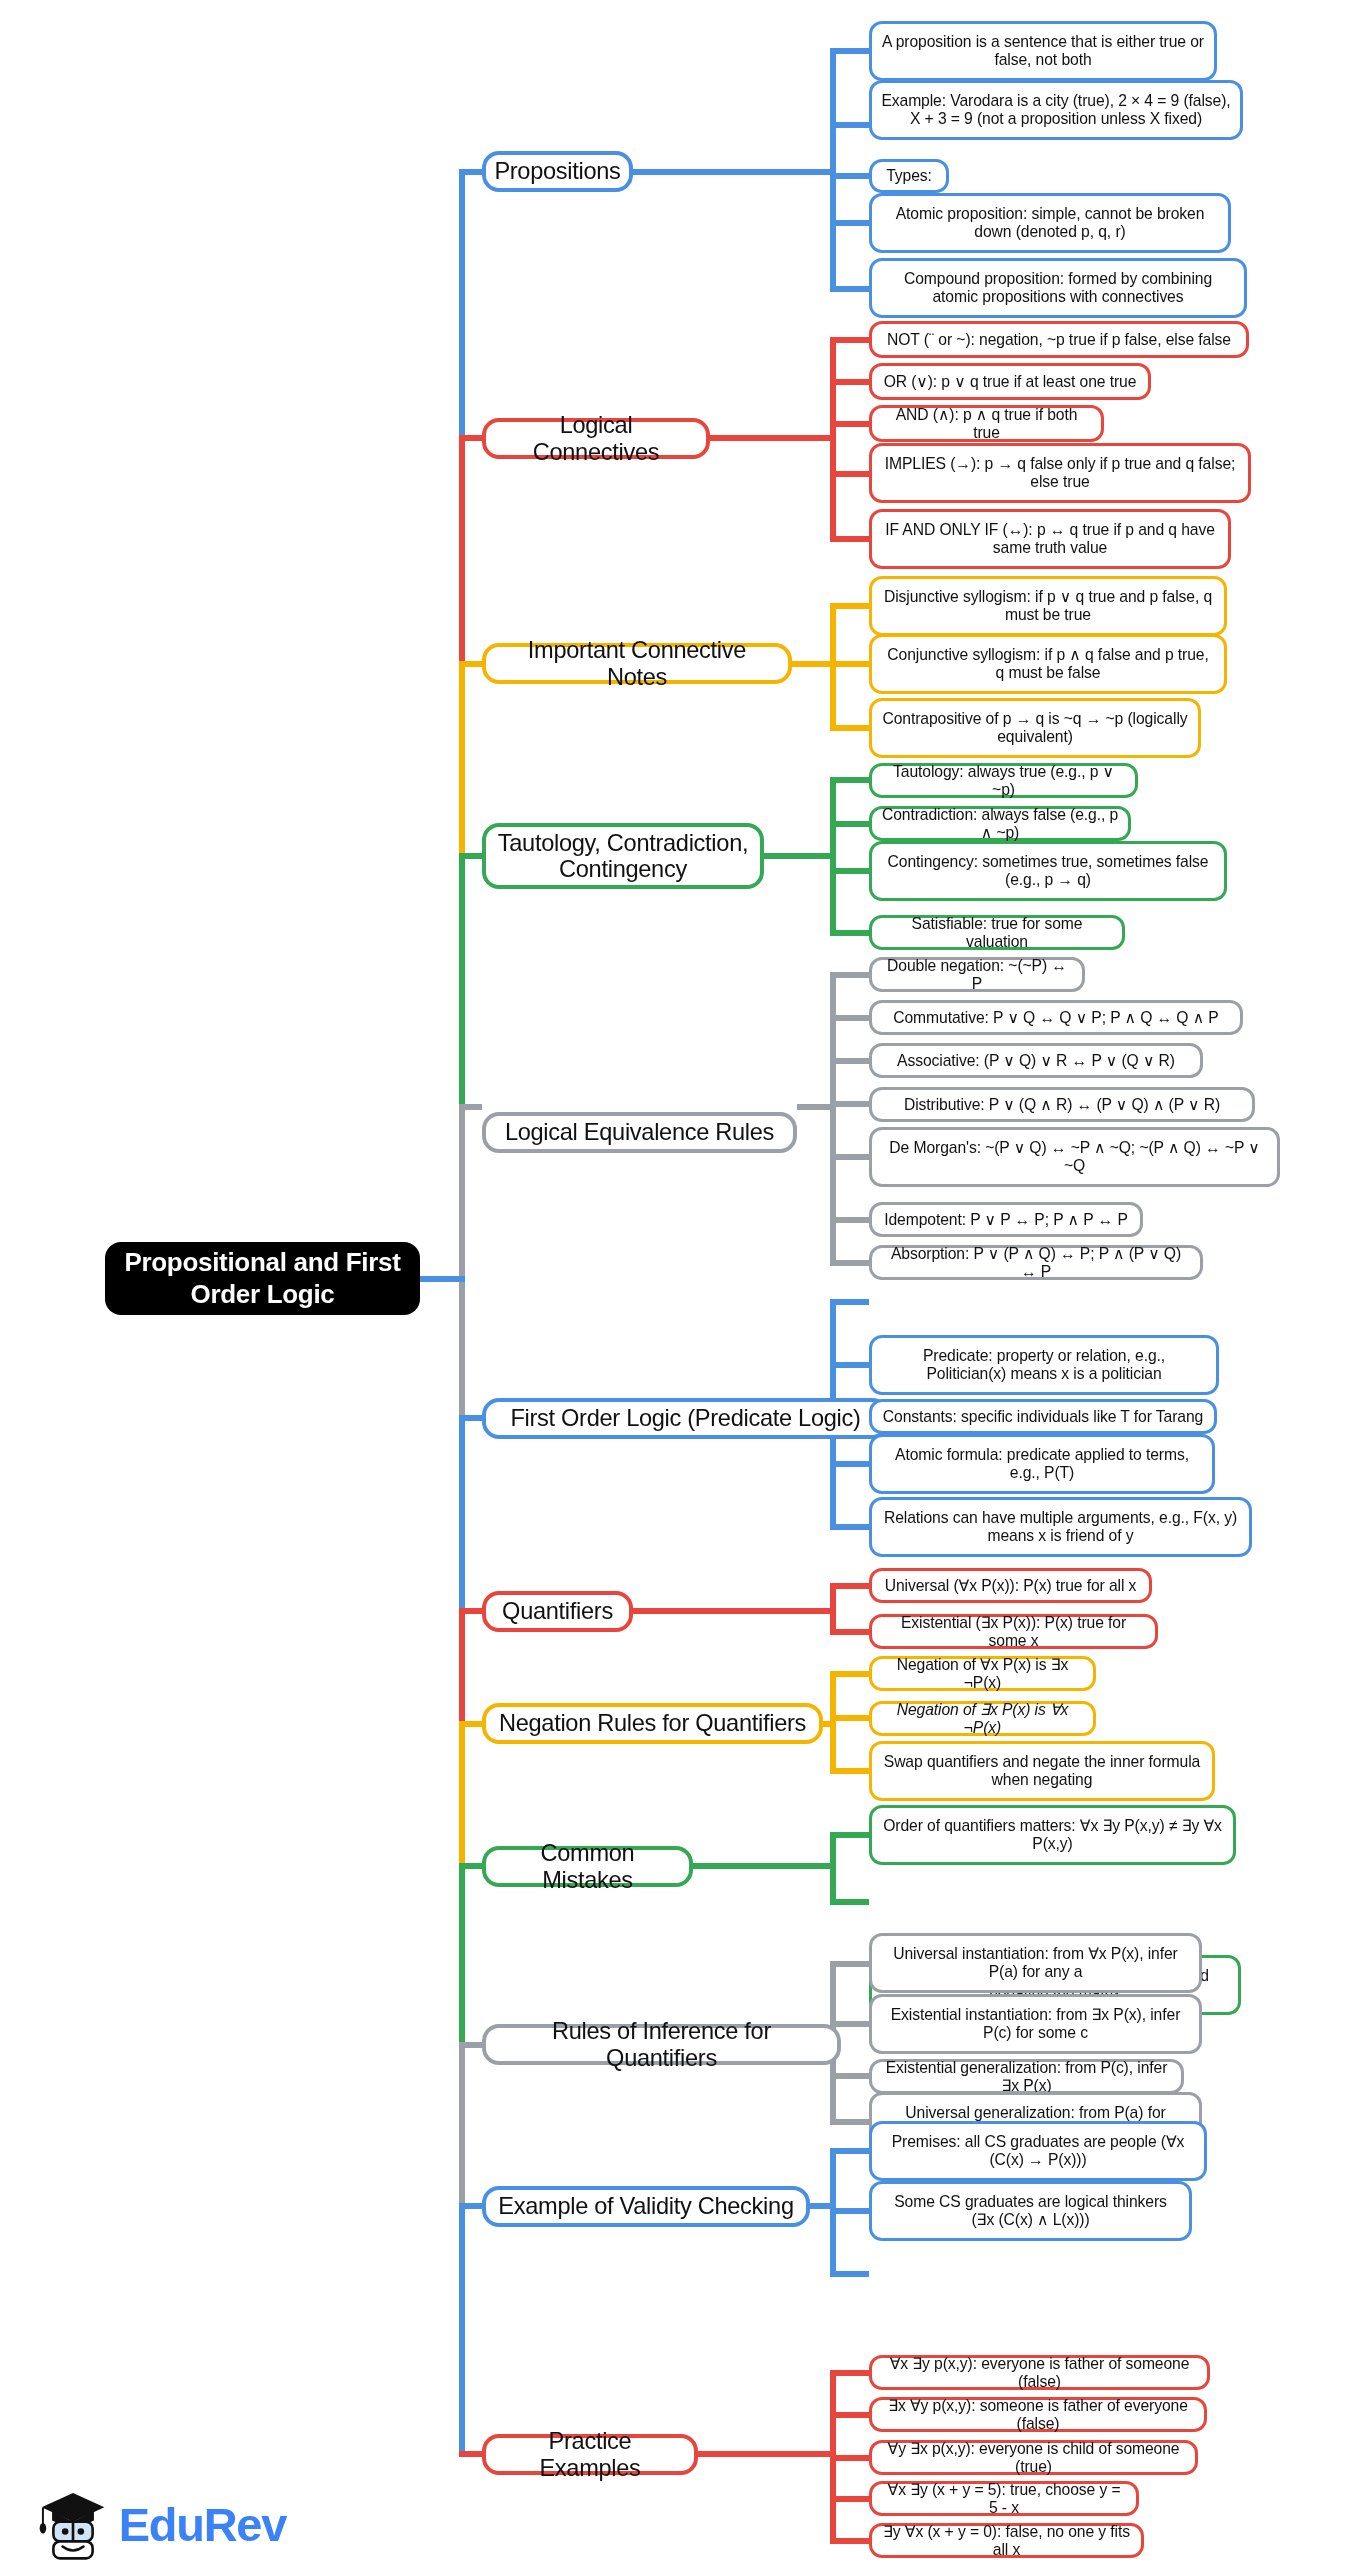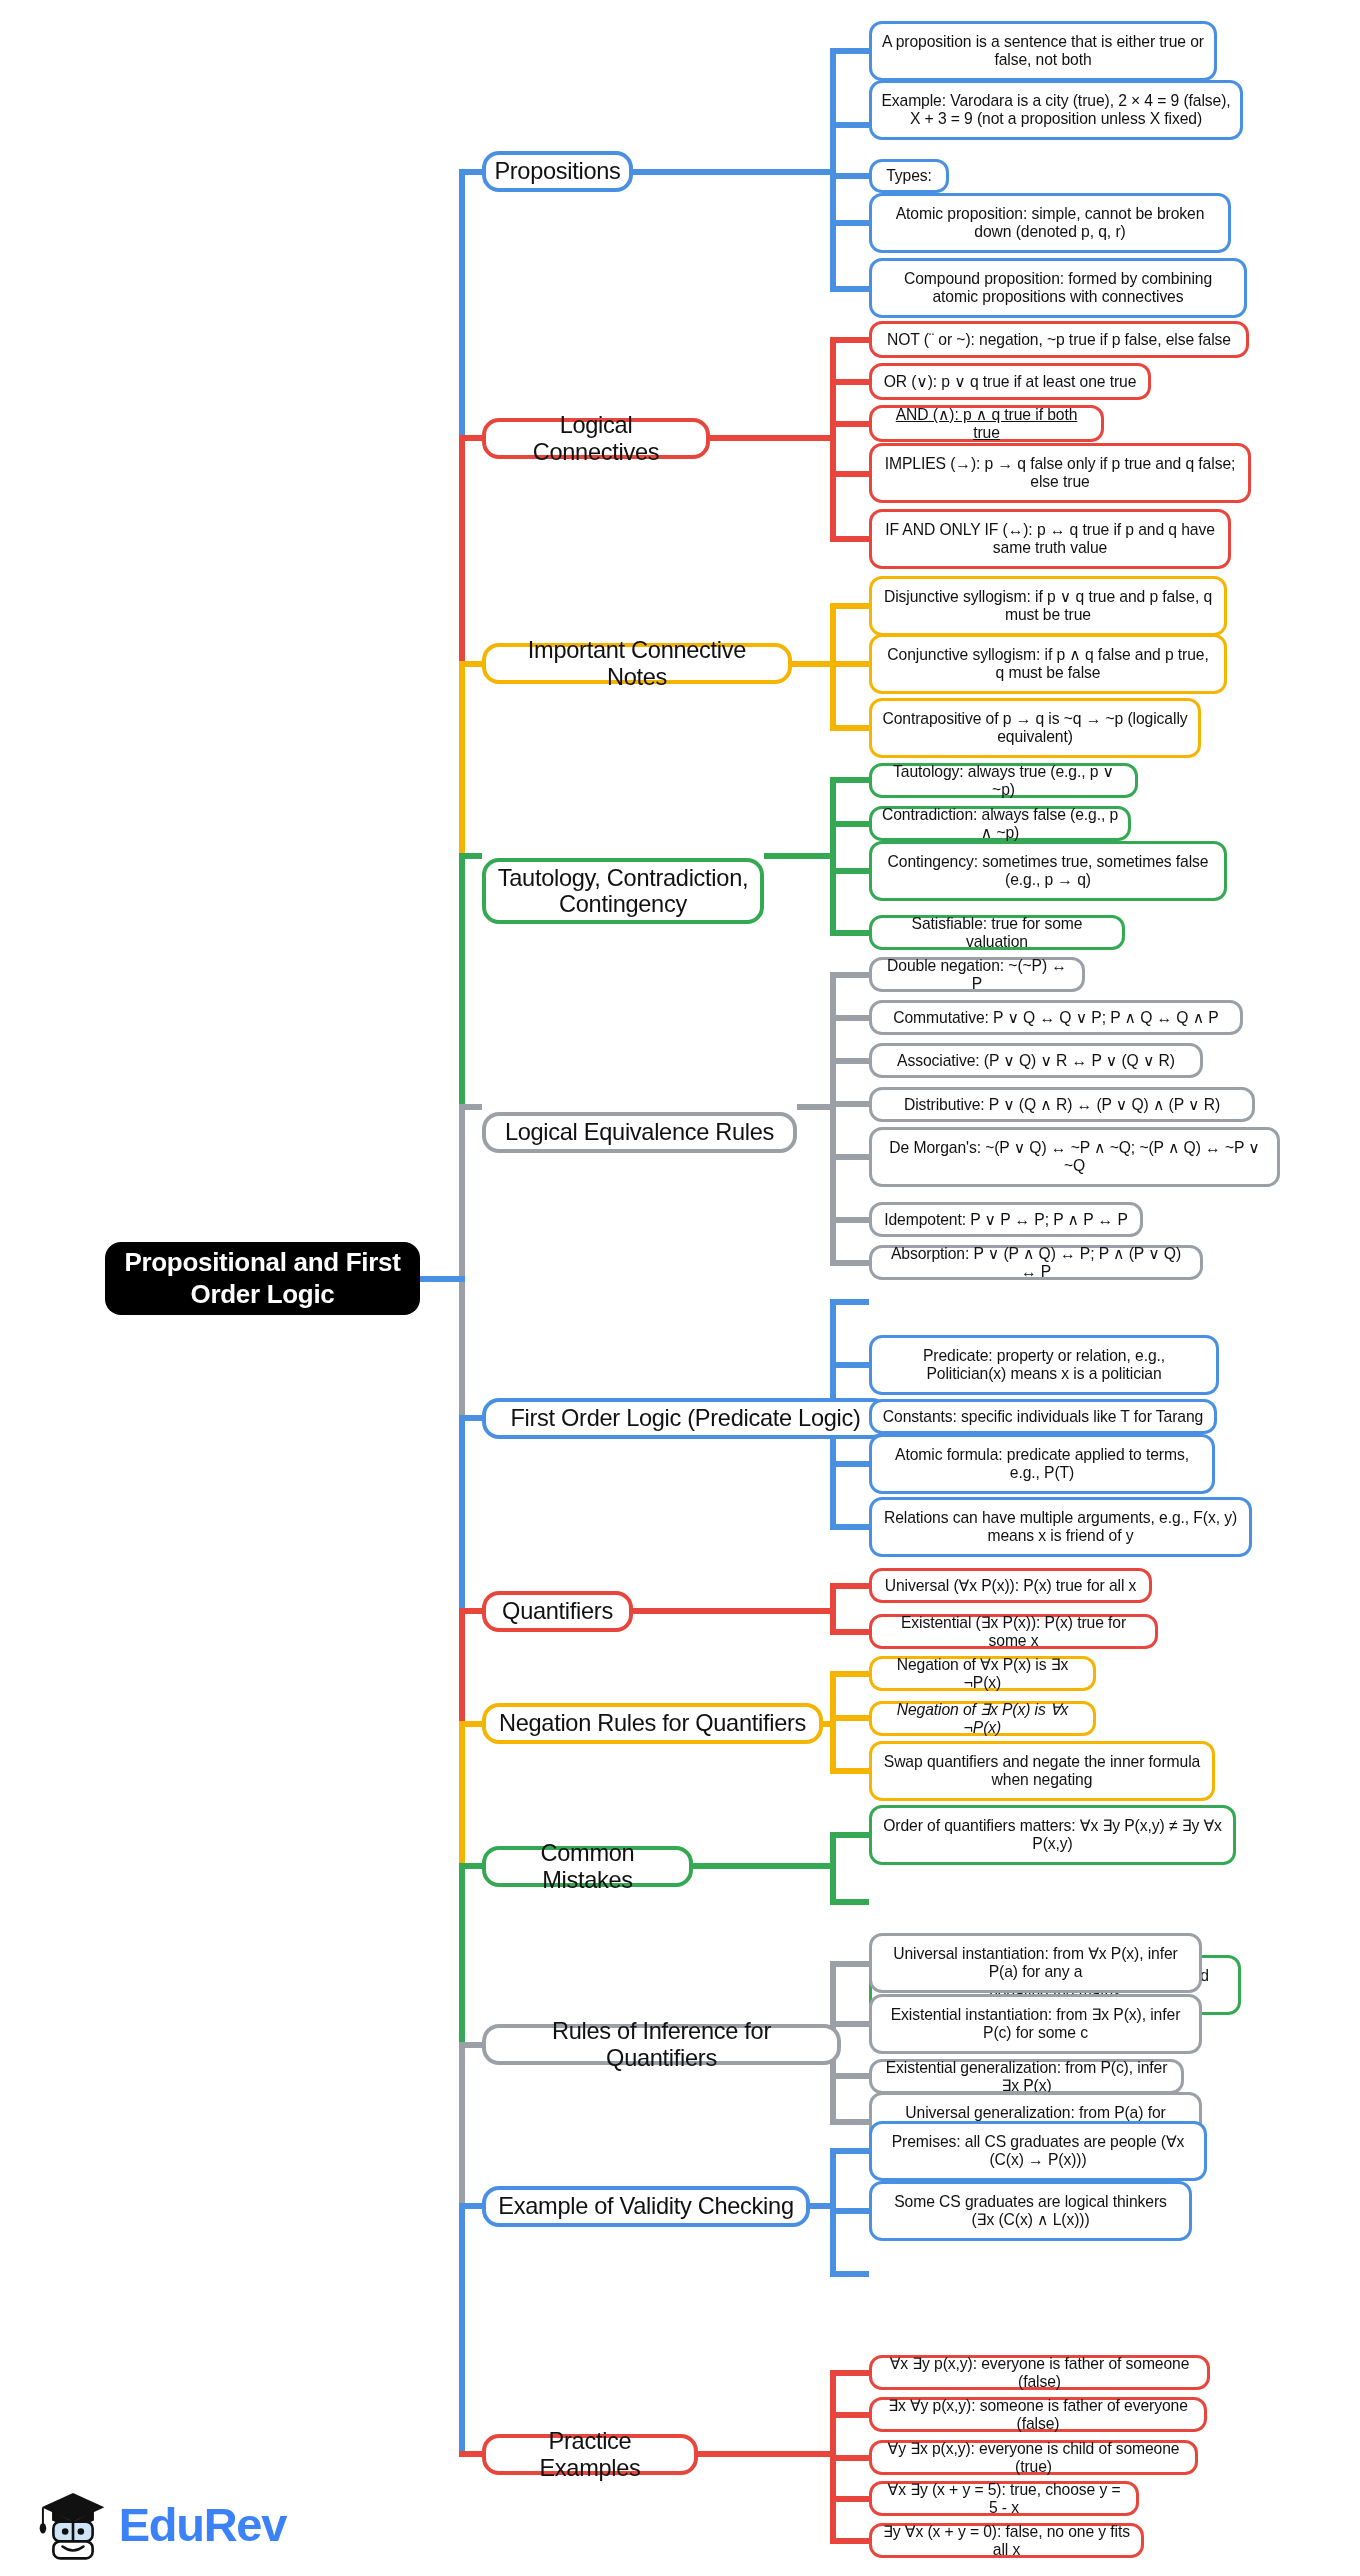--- a/index.html
+++ b/index.html
@@ -218,28 +218,28 @@
 
 <div class="node branch" style="border-color: rgb(74, 144, 226); left: 482px; width: 151px; height: 41px; top: 151px;">Propositions</div>
     <div class="node leaf" style="border-color: rgb(74, 144, 226); left: 869px; width: 348px; height: 60px; top: 21px;">A proposition is a sentence that is either true or false, not both</div>
     <div class="node leaf" style="border-color: rgb(74, 144, 226); left: 869px; width: 374px; height: 60px; top: 80px;">Example: Varodara is a city (true), 2 × 4 = 9 (false), X + 3 = 9 (not a proposition unless X fixed)</div>
     <div class="node leaf" style="border-color: rgb(74, 144, 226); left: 869px; width: 80px; height: 34px; top: 159px;">Types:</div>
     <div class="node leaf" style="border-color: rgb(74, 144, 226); left: 869px; width: 362px; height: 60px; top: 193px;">Atomic proposition: simple, cannot be broken down (denoted p, q, r)</div>
     <div class="node leaf" style="border-color: rgb(74, 144, 226); left: 869px; width: 378px; height: 60px; top: 258px;">Compound proposition: formed by combining atomic propositions with connectives</div>
     <div class="node branch" style="border-color: rgb(232, 69, 60); left: 482px; width: 228px; height: 41px; top: 418px;">Logical Connectives</div>
     <div class="node leaf" style="border-color: rgb(232, 69, 60); left: 869px; width: 380px; height: 37px; top: 321px;">NOT (¨ or ~): negation, ~p true if p false, else false</div>
     <div class="node leaf" style="border-color: rgb(232, 69, 60); left: 869px; width: 282px; height: 37px; top: 363px;">OR (∨): p ∨ q true if at least one true</div>
-    <div class="node leaf" style="border-color: rgb(232, 69, 60); left: 869px; width: 235px; height: 37px; top: 405px; text-decoration: underline;">AND (∧): p ∧ q true if both true</div>
+    <div class="node leaf" style="border-color: rgb(232, 69, 60); left: 869px; width: 235px; height: 37px; top: 405px;">AND (∧): p ∧ q true if both true</div>
     <div class="node leaf" style="border-color: rgb(232, 69, 60); left: 869px; width: 382px; height: 60px; top: 443px;">IMPLIES (→): p → q false only if p true and q false; else true</div>
     <div class="node leaf" style="border-color: rgb(232, 69, 60); left: 869px; width: 362px; height: 60px; top: 509px;">IF AND ONLY IF (↔): p ↔ q true if p and q have same truth value</div>
     <div class="node branch" style="border-color: rgb(245, 180, 0); left: 482px; width: 310px; height: 41px; top: 643px;">Important Connective Notes</div>
     <div class="node leaf" style="border-color: rgb(245, 180, 0); left: 869px; width: 358px; height: 60px; top: 576px;">Disjunctive syllogism: if p ∨ q true and p false, q must be true</div>
     <div class="node leaf" style="border-color: rgb(245, 180, 0); left: 869px; width: 358px; height: 60px; top: 634px;">Conjunctive syllogism: if p ∧ q false and p true, q must be false</div>
     <div class="node leaf" style="border-color: rgb(245, 180, 0); left: 869px; width: 332px; height: 60px; top: 698px;">Contrapositive of p → q is ~q → ~p (logically equivalent)</div>
-    <div class="node branch" style="border-color: rgb(52, 168, 83); left: 482px; width: 282px; height: 66px; top: 823px; margin-top: 35px;">Tautology, Contradiction, Contingency</div>
+    <div class="node branch" style="border-color: rgb(52, 168, 83); left: 482px; width: 282px; height: 66px; top: 823px;">Tautology, Contradiction, Contingency</div>
     <div class="node leaf" style="border-color: rgb(52, 168, 83); left: 869px; width: 269px; height: 35px; top: 763px;">Tautology: always true (e.g., p ∨ ~p)</div>
     <div class="node leaf" style="border-color: rgb(52, 168, 83); left: 869px; width: 262px; height: 35px; top: 806px;">Contradiction: always false (e.g., p ∧ ~p)</div>
     <div class="node leaf" style="border-color: rgb(52, 168, 83); left: 869px; width: 358px; height: 60px; top: 841px;">Contingency: sometimes true, sometimes false (e.g., p → q)</div>
     <div class="node leaf" style="border-color: rgb(52, 168, 83); left: 869px; width: 256px; height: 35px; top: 915px;">Satisfiable: true for some valuation</div>
     <div class="node branch" style="border-color: rgb(154, 160, 166); left: 482px; width: 315px; height: 41px; top: 1112px;">Logical Equivalence Rules</div>
     <div class="node leaf" style="border-color: rgb(154, 160, 166); left: 869px; width: 216px; height: 35px; top: 957px;">Double negation: ~(~P) ↔ P</div>
     <div class="node leaf" style="border-color: rgb(154, 160, 166); left: 869px; width: 374px; height: 35px; top: 1000px;">Commutative: P ∨ Q ↔ Q ∨ P; P ∧ Q ↔ Q ∧ P</div>
     <div class="node leaf" style="border-color: rgb(154, 160, 166); left: 869px; width: 334px; height: 35px; top: 1043px;">Associative: (P ∨ Q) ∨ R ↔ P ∨ (Q ∨ R)</div>
     <div class="node leaf" style="border-color: rgb(154, 160, 166); left: 869px; width: 386px; height: 35px; top: 1087px;">Distributive: P ∨ (Q ∧ R) ↔ (P ∨ Q) ∧ (P ∨ R)</div>
     <div class="node leaf" style="border-color: rgb(154, 160, 166); left: 869px; width: 411px; height: 60px; top: 1127px;">De Morgan's: ~(P ∨ Q) ↔ ~P ∧ ~Q; ~(P ∧ Q) ↔ ~P ∨ ~Q</div>

